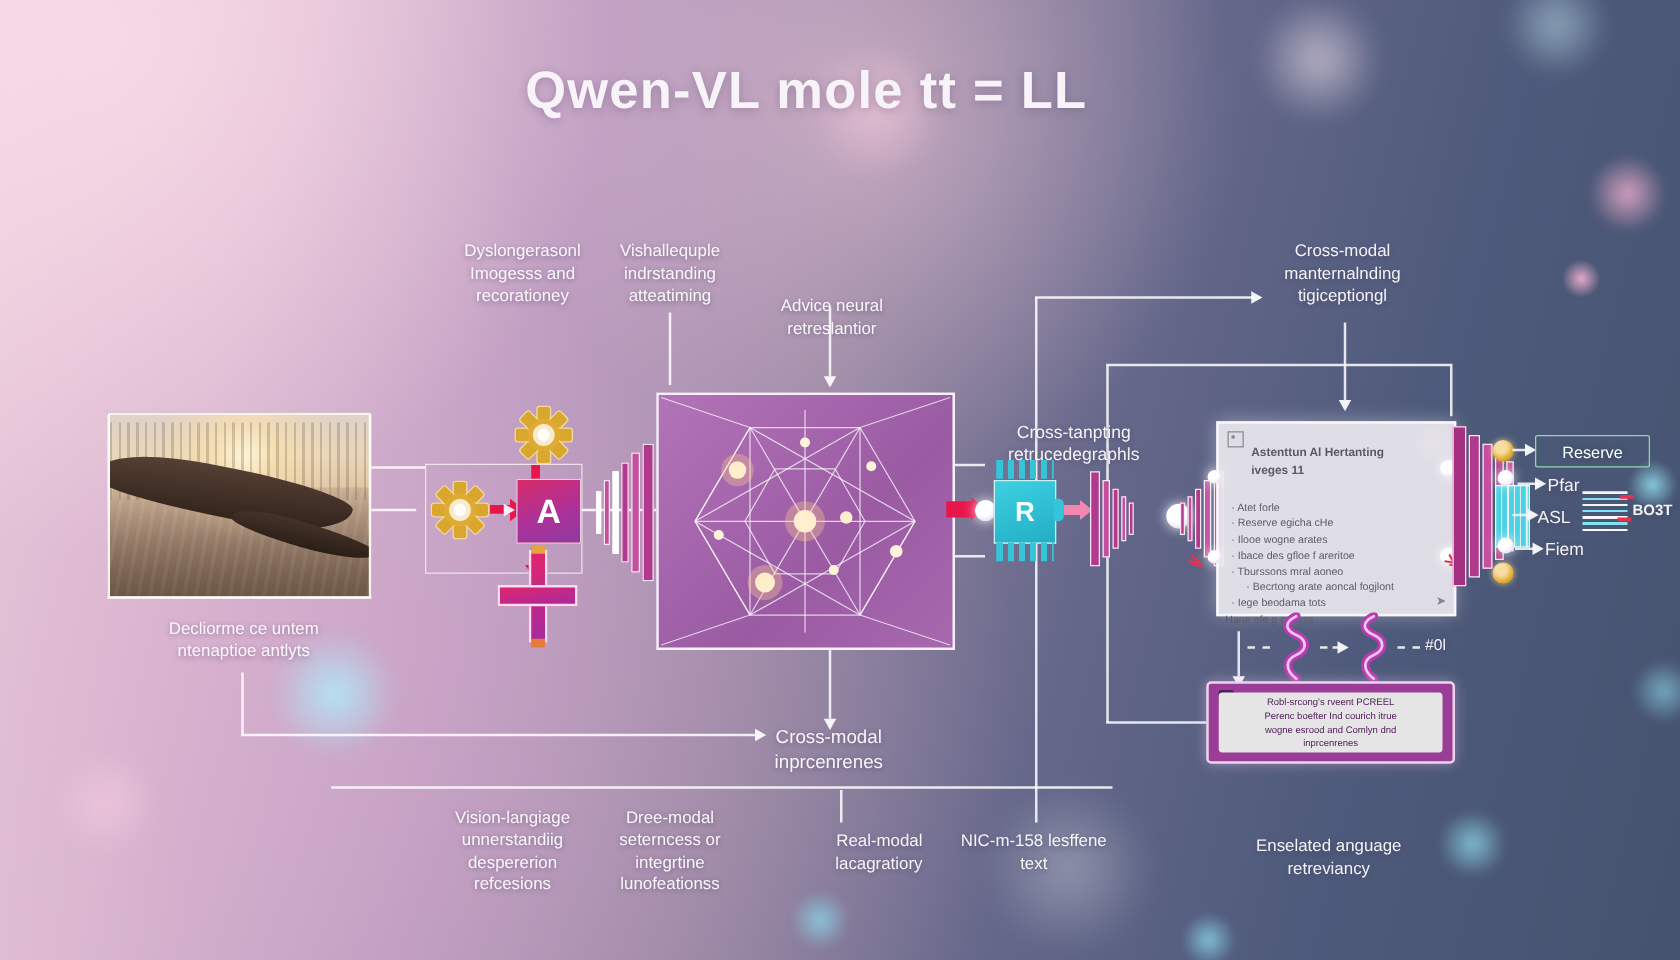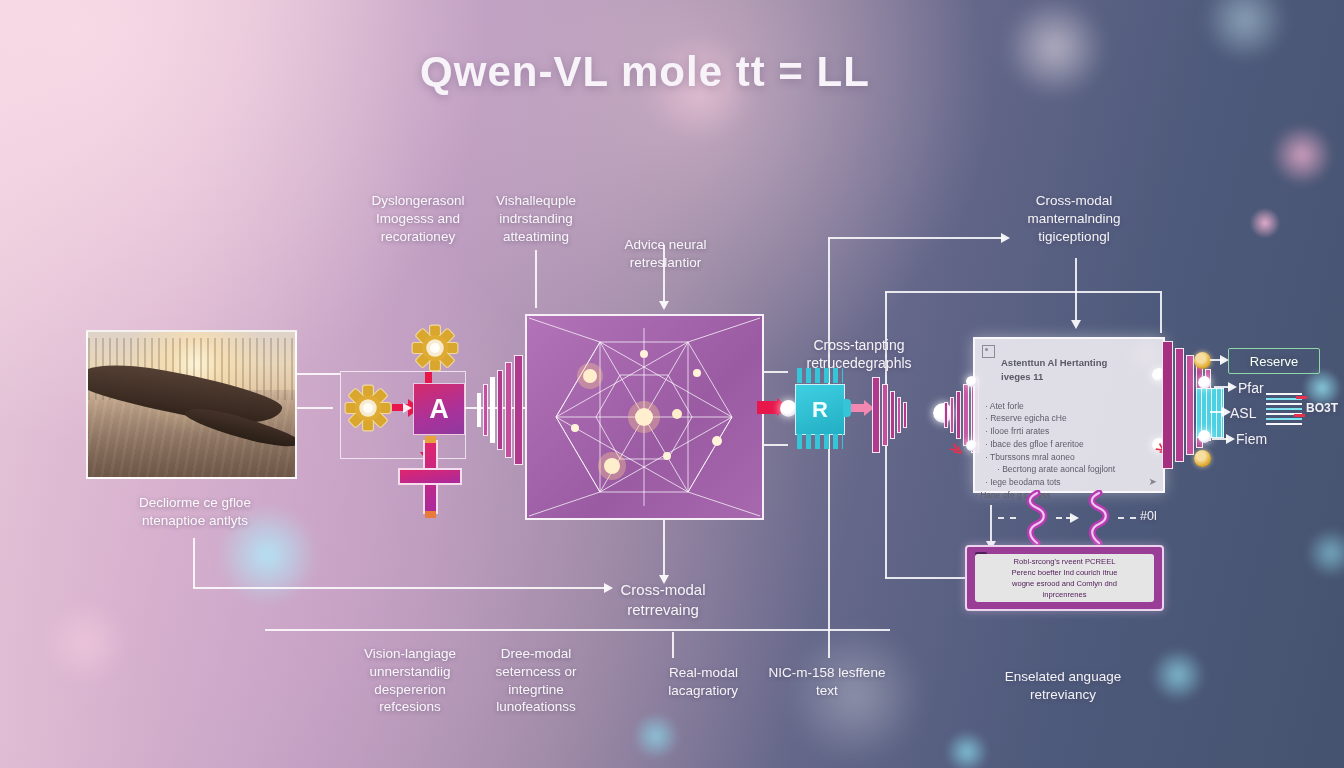--- a/index.html
+++ b/index.html
@@ -102,21 +102,21 @@
   <div class="ln" style="left:762px;top:429px;width:1.5px;height:16px;"></div>
   <div class="ln" style="left:762px;top:444px;width:26px;height:1.5px;"></div>
 
   <div class="abs" style="left:86px;top:330px;width:207px;height:145px;border:2px solid rgba(255,255,255,.92);overflow:hidden;background:linear-gradient(180deg,#dfd2c8 0%,#e9d7b9 22%,#e3c9a8 38%,#c9ad92 55%,#a88e78 75%,#7d6653 100%);">
     <div class="abs" style="left:0;top:0;right:0;bottom:0;background:radial-gradient(circle at 52% 22%,rgba(255,246,216,.95) 0,rgba(255,228,170,.55) 16%,rgba(255,228,170,0) 46%);"></div>
     <div class="abs" style="left:0;top:6px;width:100%;height:62px;background:repeating-linear-gradient(90deg,rgba(75,58,52,.5) 0 2px,rgba(0,0,0,0) 2px 7px);opacity:.45;"></div>
     <div class="abs" style="left:0;top:58px;width:100%;height:87px;background:linear-gradient(180deg,rgba(150,120,100,.25),rgba(100,78,64,.65)),repeating-linear-gradient(100deg,rgba(255,255,255,.14) 0 3px,rgba(0,0,0,0) 3px 9px);"></div>
     <div class="abs" style="left:-10px;top:42px;width:205px;height:40px;background:linear-gradient(175deg,#5a4438,#2c1f17);border-radius:45% 55% 40% 60%/60% 40% 70% 30%;transform:rotate(11deg);"></div>
     <div class="abs" style="left:95px;top:86px;width:120px;height:20px;background:linear-gradient(175deg,#4a362c,#241a12);border-radius:40% 60% 50% 50%/60% 40% 60% 40%;transform:rotate(16deg);"></div>
   </div>
-  <div class="lbl" style="left:110px;top:494px;width:170px;">Decliorme ce gfloe ntenaptioe antlyts</div>
+  <div class="lbl" style="left:110px;top:494px;width:170px;">Decliorme ce untem ntenaptioe antlyts</div>
 
   <div class="abs" style="left:411px;top:324px;width:48px;height:48px;">
     <svg width="48" height="48" viewBox="0 0 44 44">
       <g fill="#d9a62e" stroke="#f0d9a0" stroke-width="1">
         <rect x="17" y="1" width="10" height="42" rx="2"></rect>
         <rect x="17" y="1" width="10" height="42" rx="2" transform="rotate(45 22 22)"></rect>
         <rect x="17" y="1" width="10" height="42" rx="2" transform="rotate(90 22 22)"></rect>
         <rect x="17" y="1" width="10" height="42" rx="2" transform="rotate(135 22 22)"></rect>
       </g>
       <circle cx="22" cy="22" r="12" fill="#dfab33"></circle>
@@ -236,21 +236,21 @@
   </div>
 
   <div class="panel" style="left:973px;top:337px;width:188px;height:152px;">
     <div class="abs" style="left:7px;top:6px;width:11px;height:11px;border:1px solid #8b8b95;">
         <div style="position:absolute;left:2px;top:2px;width:3px;height:3px;border-radius:50%;background:#8b8b95;"></div>
       </div>
     <div class="hd" style="margin:18px 0 1px 26px;">Astenttun Al Hertanting</div>
     <div class="hd" style="margin:0 0 16px 26px;">iveges 11</div>
     <div class="bl" style="margin-left:10px;">Atet forle</div>
     <div class="bl" style="margin-left:10px;">Reserve egicha cHe</div>
-    <div class="bl" style="margin-left:10px;">Ilooe frrti arates</div>
+    <div class="bl" style="margin-left:10px;">Ilooe wogne arates</div>
     <div class="bl" style="margin-left:10px;">Ibace des gfloe f areritoe</div>
     <div class="bl" style="margin-left:10px;">Tburssons mral aoneo</div>
     <div class="bl" style="margin-left:22px;">Becrtong arate aoncal fogjlont</div>
     <div class="bl" style="margin-left:10px;">Iege beodama tots</div>
     <div class="bl" style="">Hane ofe g conyss</div>
     <div class="abs" style="right:6px;bottom:4px;color:#85858f;font-size:10px;">➤</div>
   </div>
   <div class="node" style="left:966px;top:376px;width:11px;height:11px;"></div>
   <div class="node" style="left:966px;top:440px;width:11px;height:11px;"></div>
   <div class="node" style="left:1152px;top:368px;width:14px;height:14px;"></div>
@@ -315,21 +315,21 @@
         <div style="position:absolute;left:3px;top:3px;width:6px;height:2px;background:#d9b3dc;"></div>
       </div>
     <div class="inner">
       <div>Robl-srcong's rveent PCREEL</div>
       <div>Perenc boefter Ind courich itrue</div>
       <div>wogne esrood and Comlyn dnd</div>
       <div>inprcenrenes</div>
     </div>
   </div>
 
-  <div class="lbl" style="left:588px;top:580px;width:150px;font-size:15px;">Cross-modal retrrevaing</div>
+  <div class="lbl" style="left:588px;top:580px;width:150px;font-size:15px;">Cross-modal inprcenrenes</div>
 
   <div class="lbl" style="left:472px;top:645px;width:128px;">Dree-modal seterncess or integrtine lunofeationss</div>
   <div class="lbl" style="left:345px;top:645px;width:130px;">Vision-langiage unnerstandiig despererion refcesions</div>
   <div class="lbl" style="left:608px;top:664px;width:130px;text-align:right;">Real-modal lacagratiory</div>
   <div class="lbl" style="left:758px;top:664px;width:138px;">NIC-m-158 lesffene text</div>
   <div class="lbl" style="left:983px;top:668px;width:160px;">Enselated anguage retreviancy</div>
 
 </div>
 
 </body></html>

